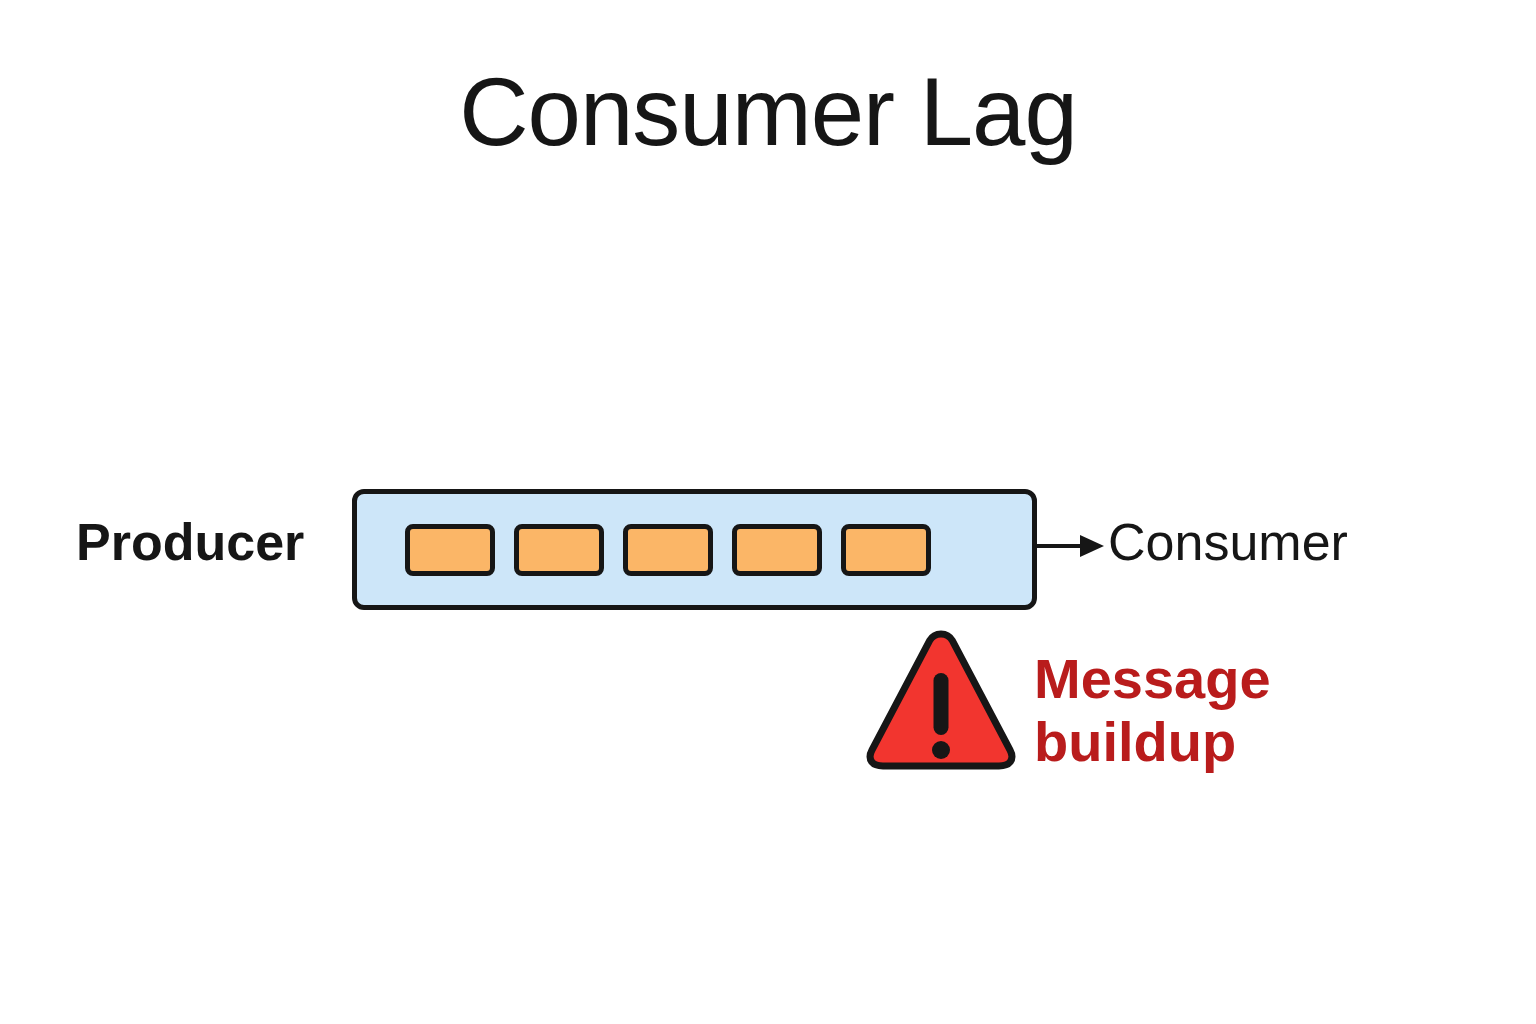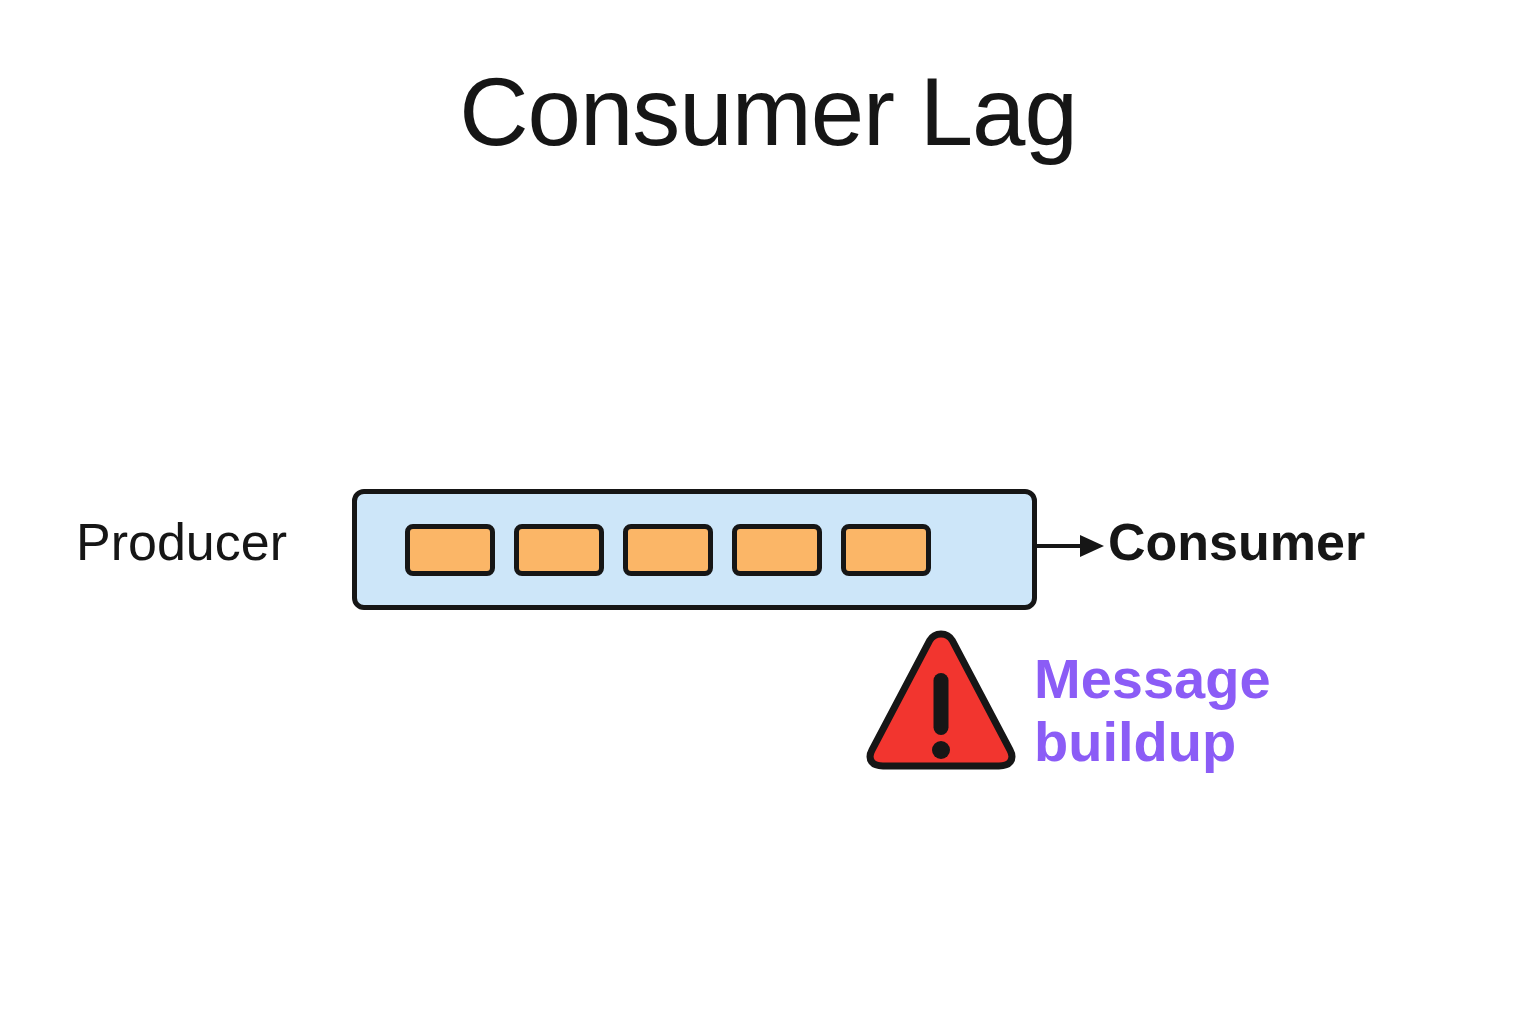--- a/index.html
+++ b/index.html
@@ -76,32 +76,32 @@
     border-radius: 8px;
     flex: 0 0 auto;
   }
 
   
   #producer-label {
     position: absolute;
     left: 76px;
     top: 516px;
     font-size: 52px;
-    font-weight: 400;
+    font-weight: 700;
     color: #161616;
     line-height: 1;
     white-space: nowrap;
   }
 
   #consumer-label {
     position: absolute;
     left: 1108px;
     top: 516px;
     font-size: 52px;
-    font-weight: 700;
+    font-weight: 400;
     color: #161616;
     line-height: 1;
     white-space: nowrap;
   }
 
   #flow-arrow {
     position: absolute;
     left: 1034px;
     top: 524px;
     width: 70px;
@@ -117,21 +117,21 @@
     height: 150px;
   }
 
   #warning-text {
     position: absolute;
     left: 1034px;
     top: 648px;
     font-size: 56px;
     font-weight: 700;
     line-height: 1.12;
-    color: #8b5cf6;
+    color: #b91c1c;
     white-space: nowrap;
   }
   #warning-text .line {
     display: block;
   }
 </style>
 </head>
 <body>
 
 <div id="canvas">

